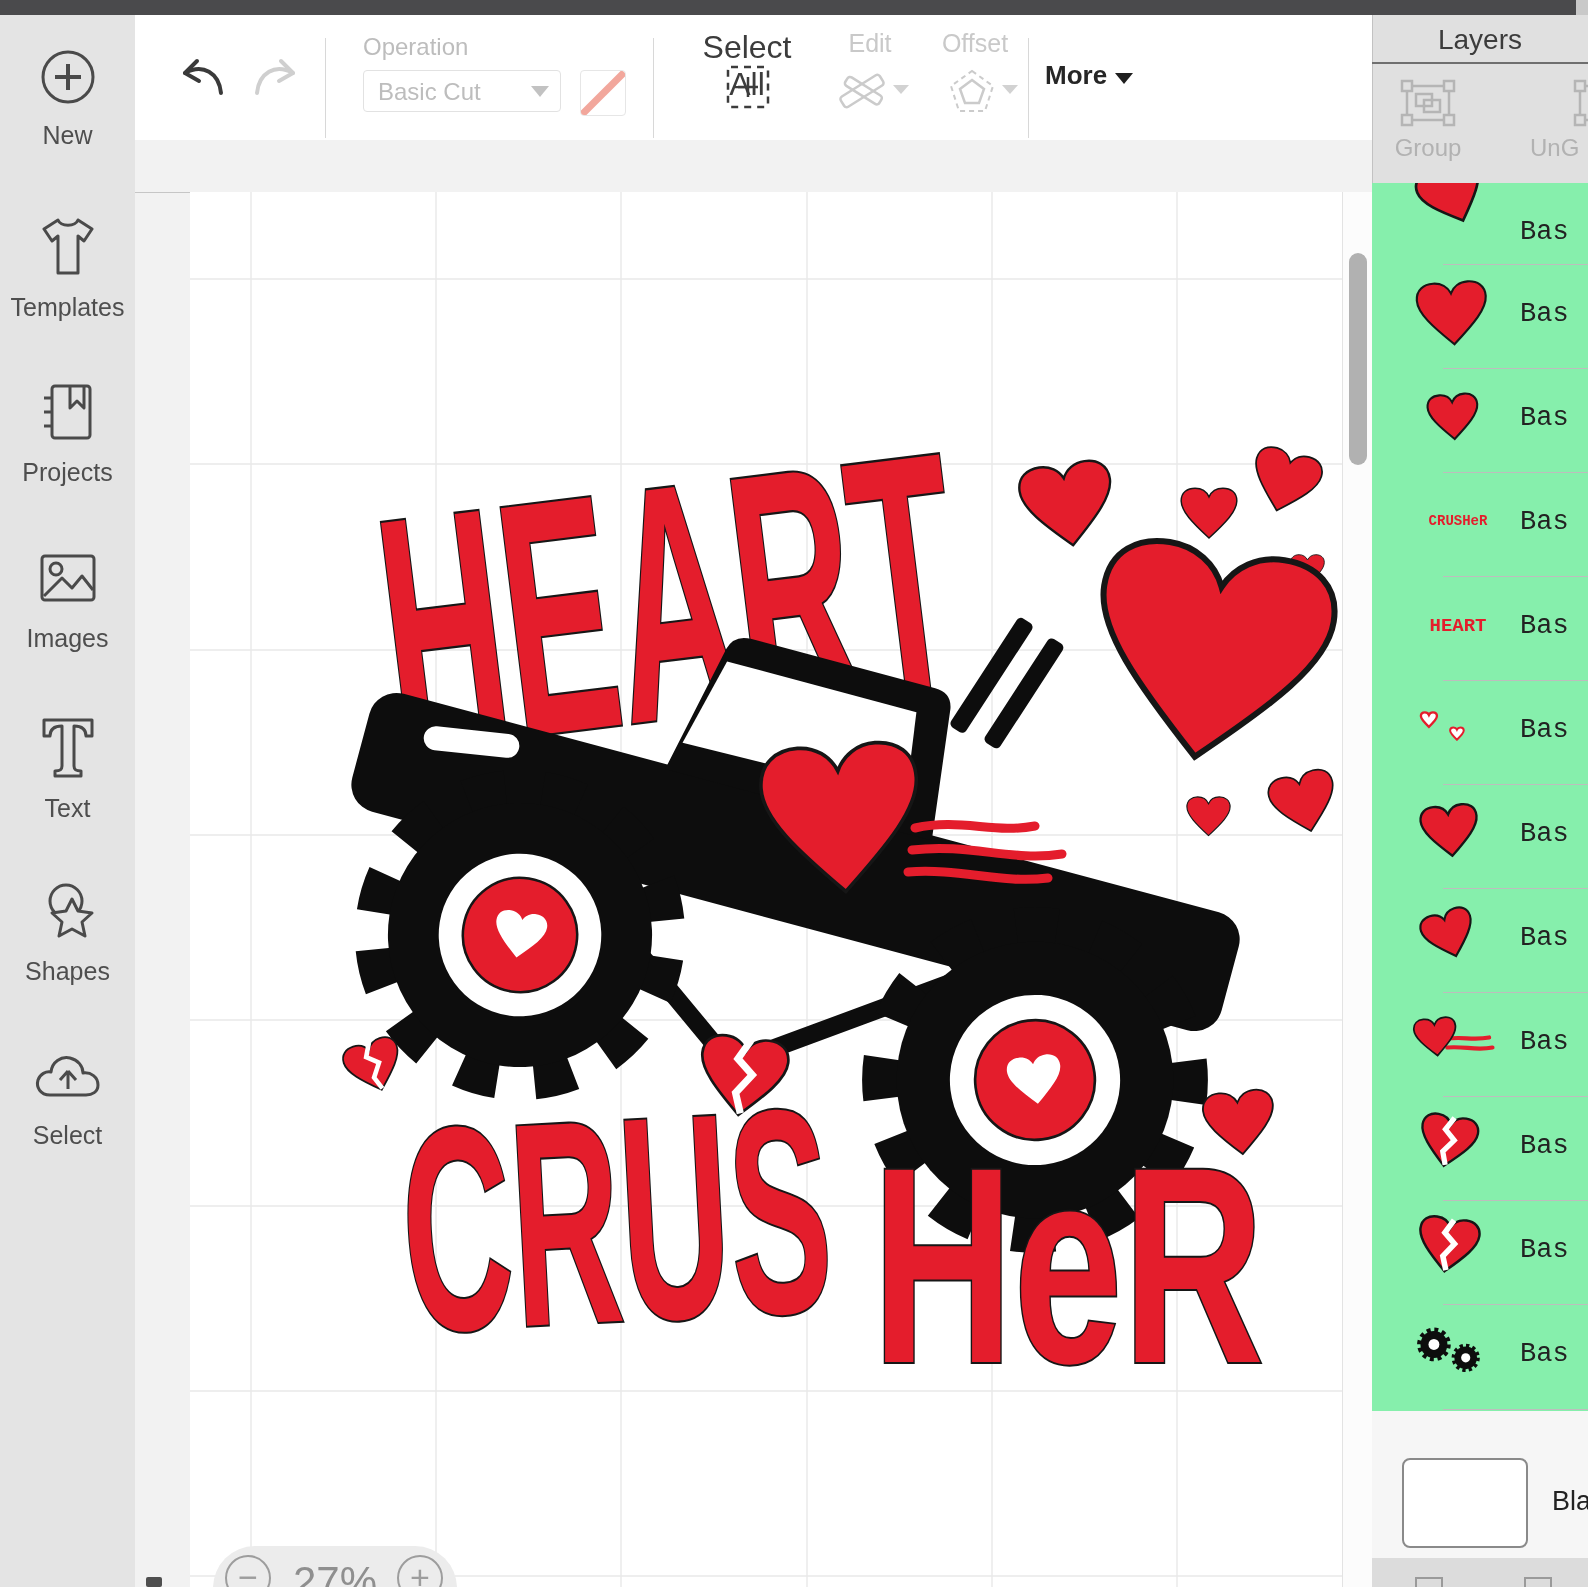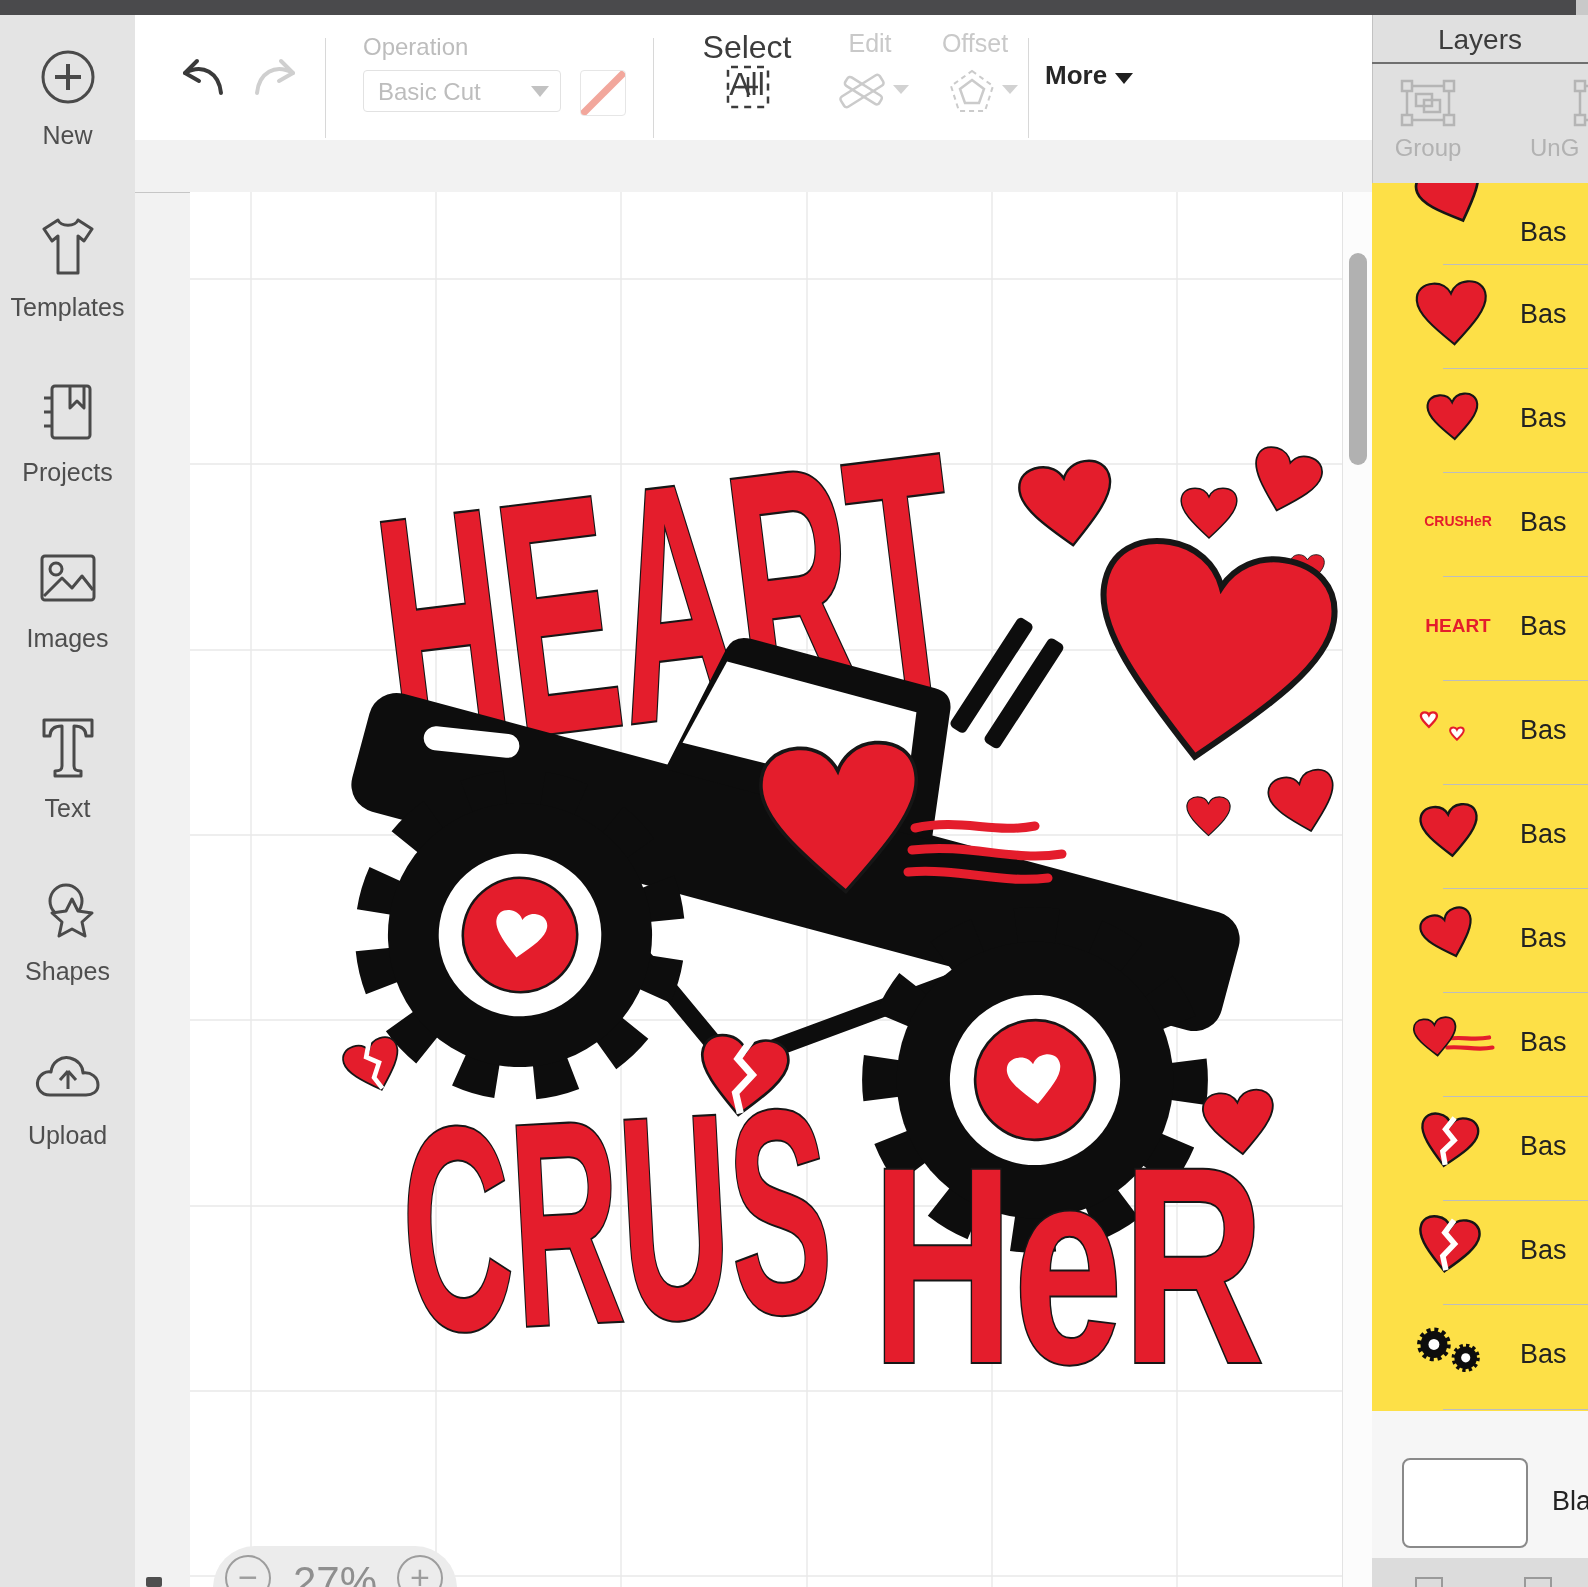--- a/index.html
+++ b/index.html
@@ -36,21 +36,21 @@
   .scrollthumb{left:1349px;top:253px;width:18px;height:212px;background:#b1b1b1;border-radius:9px;}
   .zoompill{left:213px;top:1546px;width:244px;height:84px;background:#ececec;border-radius:42px;}
   .zoomcircle{position:absolute;top:9px;width:46px;height:46px;border:2px solid #9d9d9d;border-radius:50%;box-sizing:border-box;color:#9d9d9d;font-size:34px;line-height:40px;text-align:center;}
   .zoomval{position:absolute;top:12px;left:72px;width:100px;text-align:center;font-size:42px;color:#8f8f8f;}
   .corner-dot{left:146px;top:1577px;width:16px;height:10px;background:#4f4f4f;border-radius:2px;}
   
   .layers{left:1372px;top:15px;width:216px;height:1572px;background:#e0e0e0;border-left:1px solid #c2c2c2;}
   .layers-title{left:1372px;top:24px;width:216px;text-align:center;font-size:28px;color:#3c3c3c;}
   .layers-rule{left:1372px;top:62px;width:216px;height:2px;background:#6f6f6f;}
   .grp-lbl{font-size:24px;color:#b2b2b2;}
-  .layer-list{left:1372px;top:183px;width:216px;height:1228px;background:#fde047;overflow:hidden;}
+  .layer-list{left:1372px;top:183px;width:216px;height:1228px;background:#86efac;overflow:hidden;font-family:Liberation Mono, monospace;}
   .lrow{position:absolute;left:0;width:216px;height:104px;}
   .lrow .thumb{position:absolute;left:40px;top:6px;width:84px;height:92px;}
   .lrow .bas{position:absolute;left:148px;top:34px;font-size:27px;color:#222;}
   .ldiv{position:absolute;left:71px;width:145px;height:1px;background:#bdbdbd;}
   .thumb-word{position:absolute;left:36px;width:100px;text-align:center;color:#e41d2c;font-weight:bold;}
   .mat-section{left:1372px;top:1411px;width:216px;height:147px;background:#f6f6f6;}
   .mat-thumb{left:1402px;top:1458px;width:122px;height:86px;background:#fff;border:2px solid #8a8a8a;border-radius:8px;}
   .mat-lbl{left:1552px;top:1486px;font-size:27px;color:#222;}
   .bottom-strip{left:1372px;top:1558px;width:216px;height:29px;background:#dcdcdc;}
   .bs-square{position:absolute;top:19px;width:24px;height:22px;border:2px solid #9a9a9a;background:transparent;}
@@ -124,21 +124,21 @@
       <circle cx="34" cy="24" r="16" fill="none" stroke="#4a4a4a" stroke-width="3"></circle>
       <path d="M40 22 L46 34 L60 36 L50 45 L53 59 L40 52 L27 59 L30 45 L20 36 L34 34 Z" fill="#e4e4e4" stroke="#4a4a4a" stroke-width="3" stroke-linejoin="round"></path>
     </svg>
     <span class="lbl">Shapes</span>
   </div>
   <div class="side-item" style="top:1030px;">
     <svg width="76" height="64" viewBox="0 0 76 64">
       <path d="M20 50 C10 50 6 42 8 35 C10 29 16 26 21 27 C22 17 31 11 40 13 C48 15 53 21 53 28 C61 27 68 32 68 40 C68 47 62 50 56 50 Z" fill="none" stroke="#4a4a4a" stroke-width="3" stroke-linejoin="round"></path>
       <path d="M38 44 V28 M38 26 L30 35 M38 26 L46 35" fill="none" stroke="#4a4a4a" stroke-width="3" stroke-linejoin="round"></path>
     </svg>
-    <span class="lbl">Upload</span>
+    <span class="lbl">Select</span>
   </div>
 </div>
 
 <div class="abs header">
   <svg class="abs" style="left:40px;top:36px;" width="56" height="56" viewBox="0 0 56 56">
     <path d="M10 22 C28 12 44 22 46 42" fill="none" stroke="#3a3a3a" stroke-width="4" stroke-linecap="round"></path>
     <path d="M10 22 L22 10 M10 22 L24 30" fill="none" stroke="#3a3a3a" stroke-width="4" stroke-linecap="round"></path>
   </svg>
   <svg class="abs" style="left:112px;top:36px;" width="56" height="56" viewBox="0 0 56 56">
     <path d="M46 22 C28 12 12 22 10 42" fill="none" stroke="#cfcfcf" stroke-width="4" stroke-linecap="round"></path>

